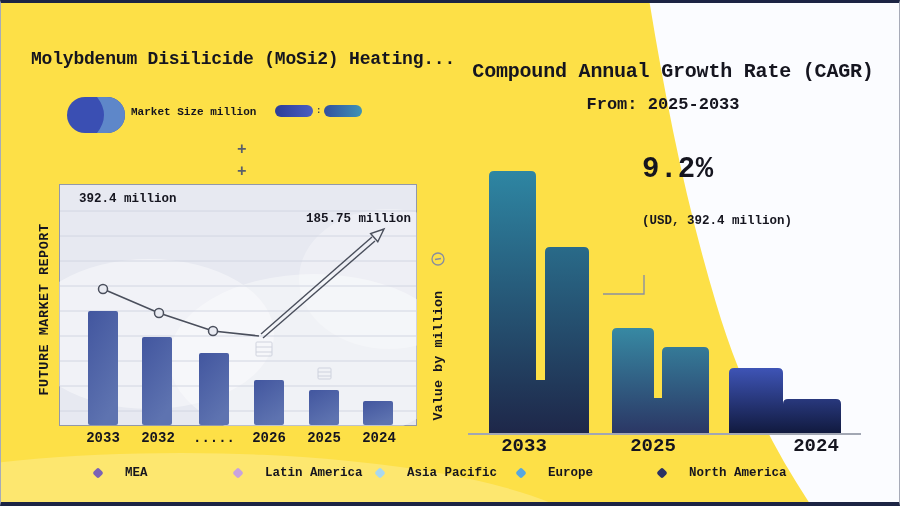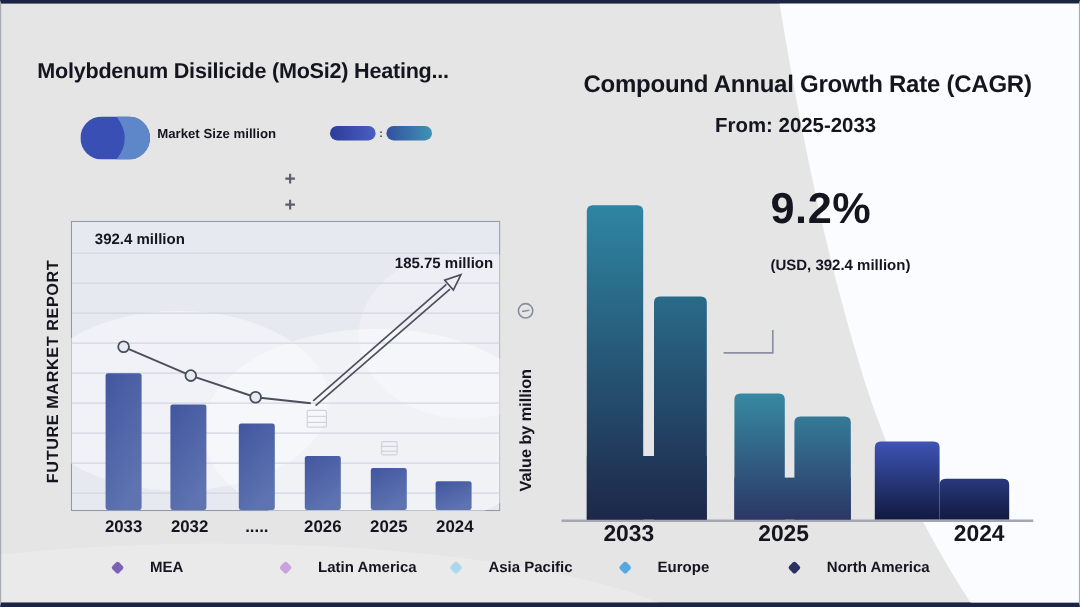--- a/index.html
+++ b/index.html
@@ -1,22 +1,22 @@
 <!DOCTYPE html>
 <html><head>
 <meta charset="utf-8">
 <style>
   html,body{margin:0;padding:0;background:#c9ccd6;}
   *{box-sizing:border-box;}
   #stage{
     position:relative;width:900px;height:506px;margin:0 auto;
-    background:#e5e5e5;overflow:hidden;
+    background:#fde047;overflow:hidden;
     border-top:3px solid #1c2444;border-bottom:4px solid #1c2444;
     border-left:1px solid #a7abb8;border-right:1px solid #a7abb8;
-    font-family:Liberation Sans, sans-serif;color:#15151f;
+    font-family:Liberation Mono, monospace;color:#15151f;
   }
   .abs{position:absolute;}
   svg{display:block;}
   
   .l-title{left:30px;top:46px;width:430px;font-size:18px;font-weight:bold;letter-spacing:-0.2px;color:#15151f;}
   .l-legend-label{left:130px;top:103px;font-size:11px;font-weight:bold;}
   .pill-big{left:66px;top:94px;}
   .pill-small-row{left:274px;top:102px;display:flex;align-items:center;gap:3px;}
   .pill-s{width:38px;height:12px;border-radius:6px;}
   .pill-s.one{background:linear-gradient(90deg,#2c3d98,#4a5ec2);}
@@ -30,21 +30,21 @@
   .anno-r{left:260px;top:189px;width:150px;text-align:right;margin-top:20px;}
   .vlabel{font-weight:bold;white-space:nowrap;text-align:center;}
   .vlabel-left{left:-53px;top:299px;width:192px;font-size:13.5px;letter-spacing:0.5px;transform:rotate(-90deg);}
   .vlabel-right{left:375px;top:348px;width:124px;font-size:13.5px;transform:rotate(-90deg);}
   #left-ticks span{position:absolute;transform:translateX(-50%);font-size:14px;font-weight:bold;top:0;white-space:nowrap;}
   #left-ticks{left:0;top:427px;width:460px;height:20px;}
   .minus-badge{left:429px;top:248px;}
   
   .r-title{left:462px;top:57px;width:420px;text-align:center;font-size:20px;font-weight:bold;letter-spacing:-0.2px;}
   .r-subtitle{left:462px;top:92px;width:400px;text-align:center;font-size:17px;font-weight:bold;}
-  .r-cagr{left:641px;top:150px;font-size:36px;font-weight:bold;letter-spacing:0.5px;}
+  .r-cagr{left:641px;top:150px;font-size:29px;font-weight:bold;letter-spacing:0.5px;}
   .r-cagr-sub{left:641px;top:211px;font-size:12.5px;font-weight:bold;}
   .chart-right{left:455px;top:150px;}
   #right-ticks span{position:absolute;transform:translateX(-50%);font-size:19px;font-weight:bold;top:0;white-space:nowrap;}
   #right-ticks{left:0;top:432px;width:900px;height:24px;}
   .end-value{left:765px;top:371px;width:100px;text-align:center;font-size:16.5px;font-weight:bold;}
   
   #footer-legend{left:0;top:463px;width:900px;height:22px;}
   .lg-item{position:absolute;top:0;display:flex;align-items:center;gap:23px;}
   .lg-diamond{width:8px;height:8px;transform:rotate(45deg);border-radius:2px;flex:0 0 auto;}
   .lg-label{font-size:12.5px;font-weight:bold;color:#15151f;white-space:nowrap;}

